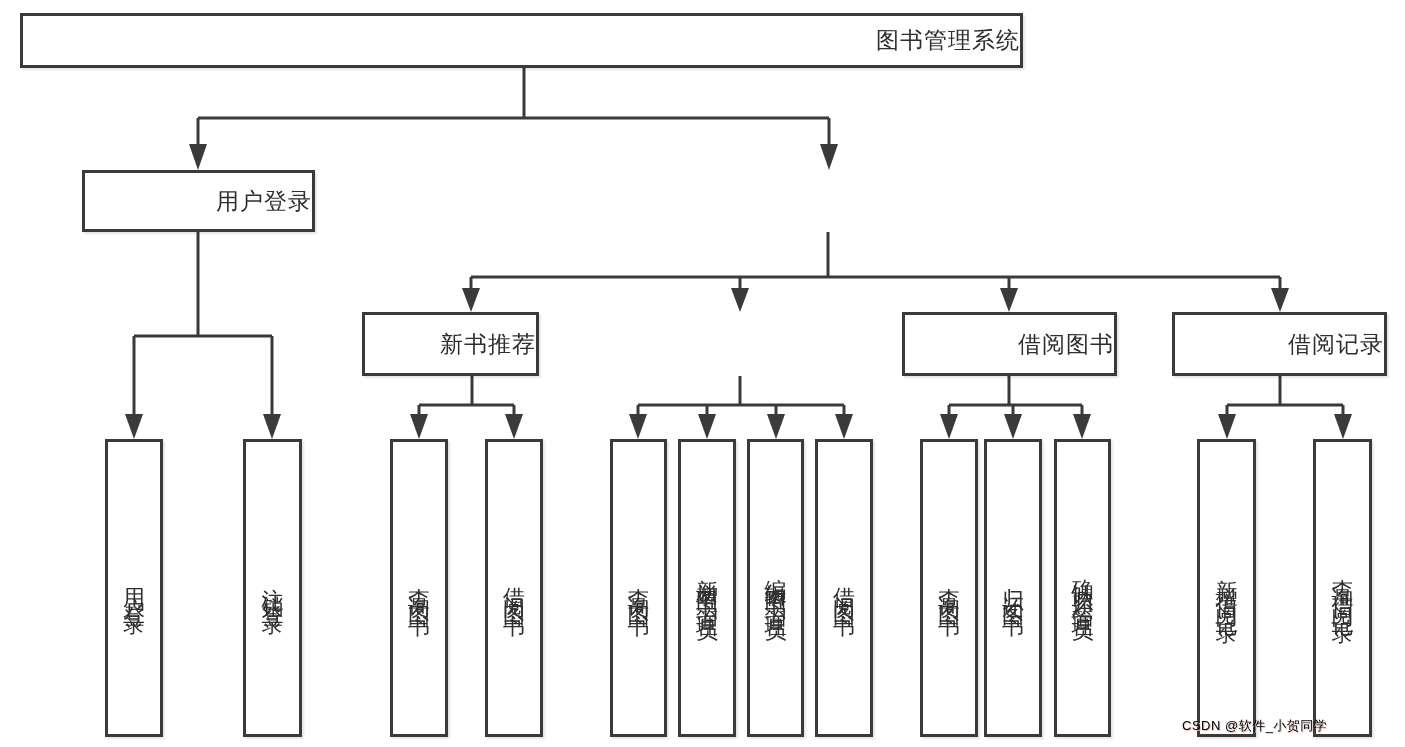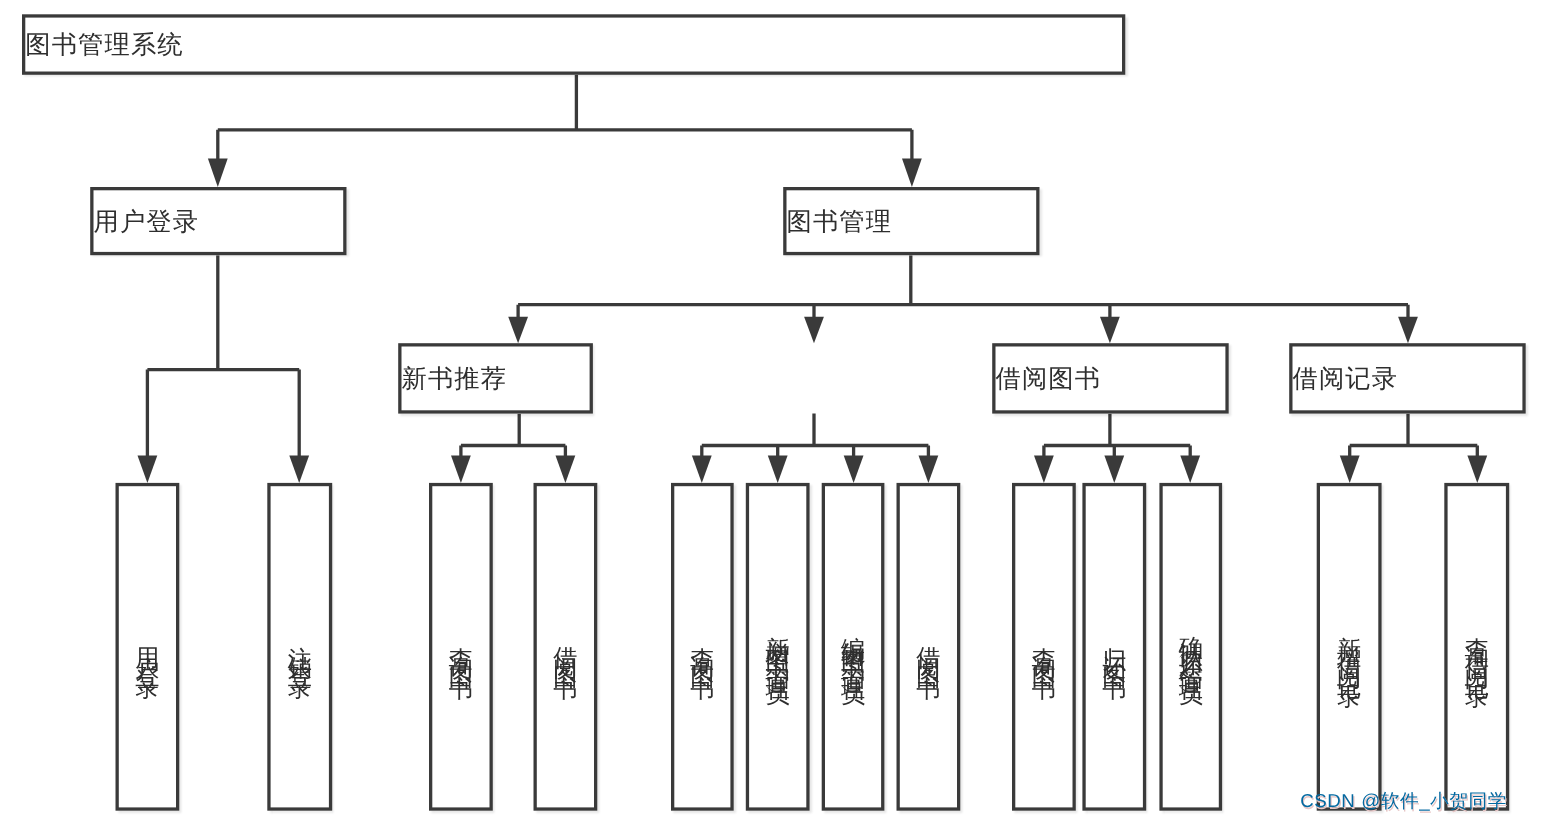--- a/index.html
+++ b/index.html
@@ -5,42 +5,42 @@
   html,body { margin:0; padding:0; background:#ffffff; }
   .stage {
     position:relative; width:1405px; height:747px;
     background:#ffffff; overflow:hidden;
     font-family:"Liberation Sans", sans-serif;
     color:#2e2e2e;
   }
   .hbox {
     position:absolute; box-sizing:border-box;
     border:3px solid #3a3a3a; background:#ffffff;
-    display:flex; align-items:center; justify-content:flex-start;
+    display:flex; align-items:center; justify-content:flex-end;
     font-size:23px; letter-spacing:1px;
     box-shadow:2px 2px 2px rgba(0,0,0,0.10);
     z-index:2;
   }
   .vbox {
     position:absolute; box-sizing:border-box;
     border:3px solid #3a3a3a; background:#ffffff;
     display:flex; align-items:center; justify-content:center;
     writing-mode:vertical-rl;
     font-size:22px; letter-spacing:9px;
     box-shadow:2px 2px 2px rgba(0,0,0,0.10);
     z-index:2;
   }
   .vbox span, .hbox span { display:block; }
   svg.wires { position:absolute; left:0; top:0; z-index:1; }
   svg.wires path { stroke:#3a3a3a; stroke-width:3; fill:none; }
   svg.wires polygon { fill:#3a3a3a; stroke:none; }
   .watermark {
     position:absolute; left:1182px; top:717px;
-    font-size:17px; letter-spacing:0.5px;
-    color:#0369a1; text-shadow:1px 1px 0 #e7c6c6;
+    font-size:13px; letter-spacing:0.5px;
+    color:#000000; text-shadow:1px 1px 0 #e7c6c6;
     z-index:3; white-space:nowrap;
   }
 </style>
 </head>
 <body>
 
 <div class="stage">
 
   <svg class="wires" width="1405" height="747">
 
@@ -77,23 +77,20 @@
     <polygon points="1218,414 1236,414 1227,439"></polygon>
     <polygon points="1334,414 1352,414 1343,439"></polygon>
   </svg>
 
   <div class="hbox" style="left:20px; top:13px; width:1003px; height:55px;">
     <span>图书管理系统</span>
   </div>
 
   <div class="hbox" style="left:82px; top:170px; width:233px; height:62px;">
     <span>用户登录</span>
-  </div>
-  <div class="hbox" style="left:712px; top:170px; width:233px; height:62px;">
-    <span>图书管理</span>
   </div>
 
   <div class="hbox" style="left:362px; top:312px; width:177px; height:64px;">
     <span>新书推荐</span>
   </div>
   <div class="hbox" style="left:902px; top:312px; width:215px; height:64px;">
     <span>借阅图书</span>
   </div>
   <div class="hbox" style="left:1172px; top:312px; width:215px; height:64px;">
     <span>借阅记录</span>

